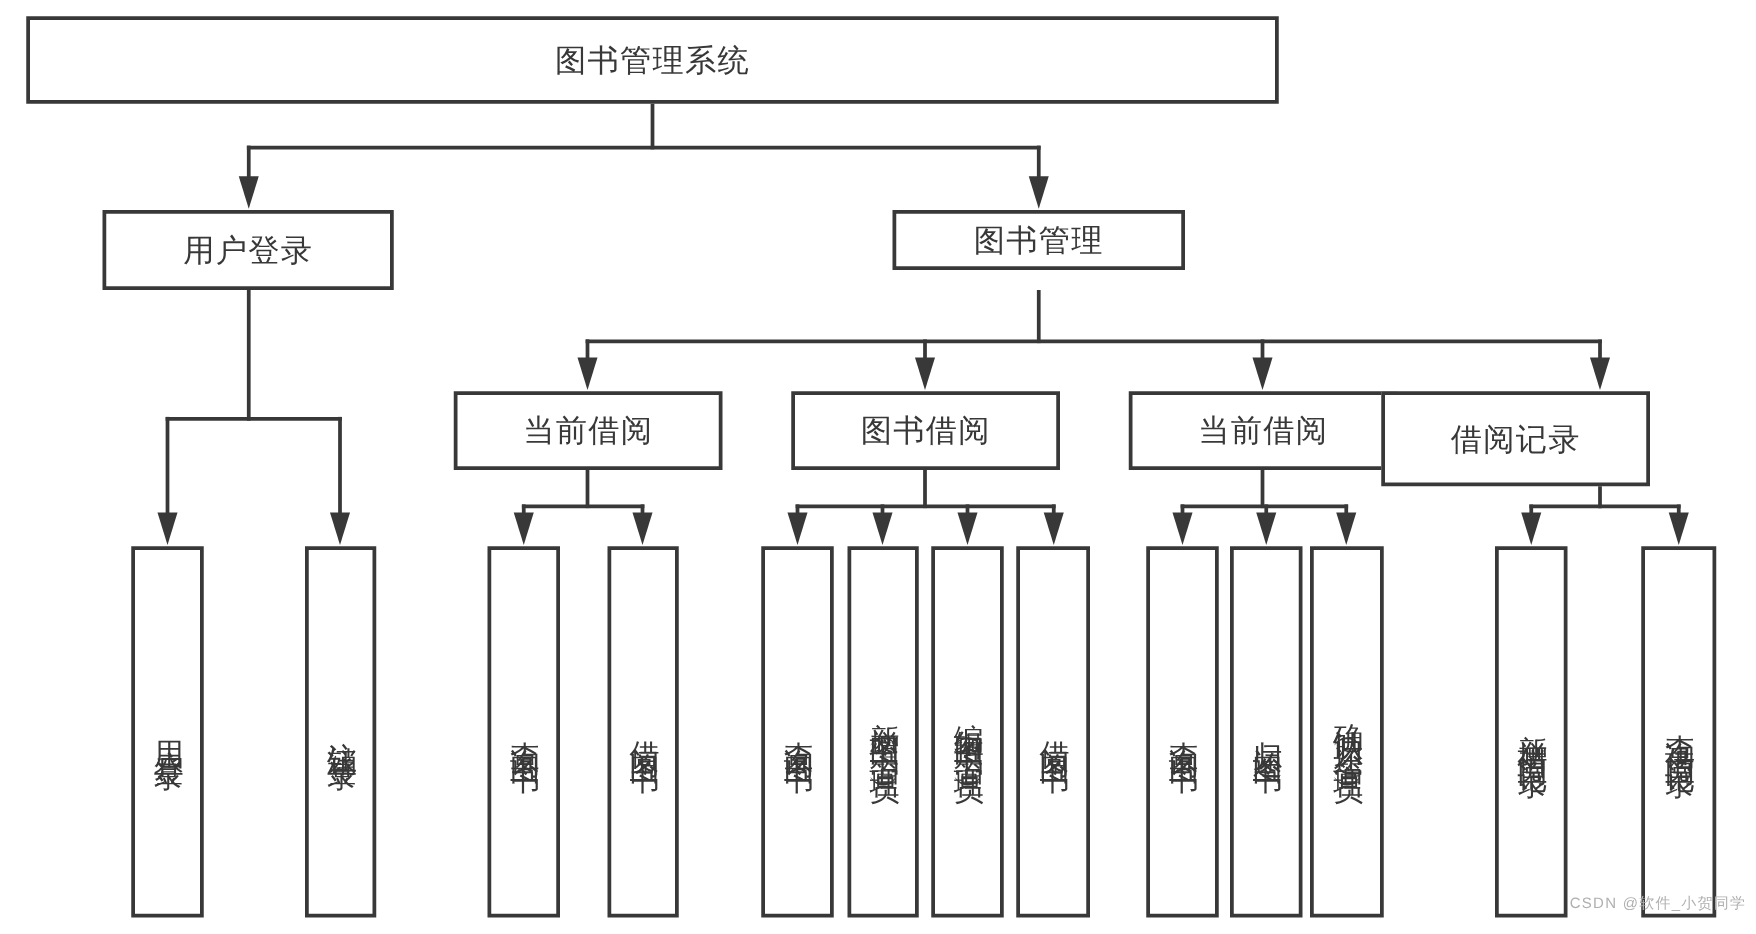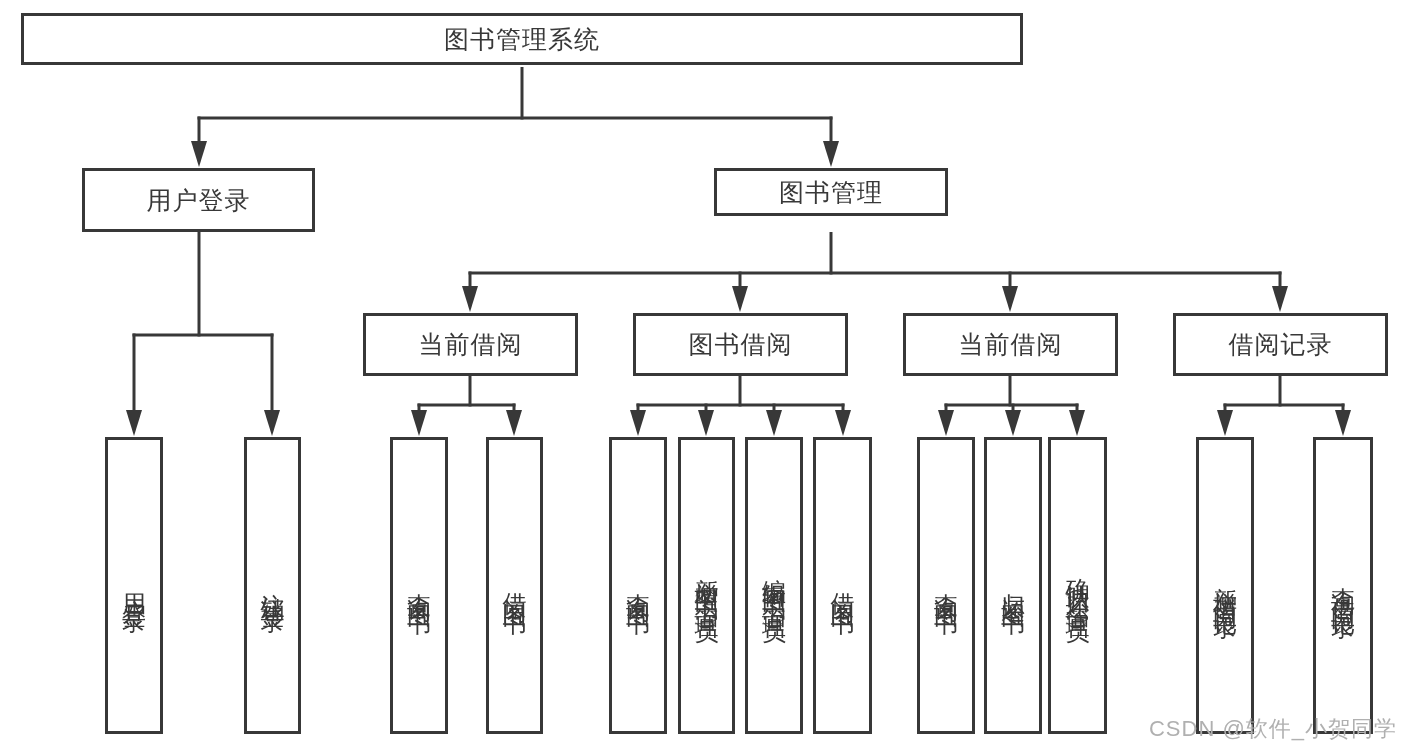--- a/index.html
+++ b/index.html
@@ -36,21 +36,21 @@
     text-orientation: mixed;
     font-size: 24px;
     letter-spacing: 6px;
     line-height: 1;
     white-space: nowrap;
   }
   .watermark {
     position: absolute;
     right: 8px;
     top: 714px;
-    font-size: 22px;
+    font-size: 12px;
     color: #b0b0b0;
     letter-spacing: 1px;
     white-space: nowrap;
     z-index: 5;
   }
 </style>
 </head>
 <body>
 
 <div class="canvas">
@@ -114,41 +114,41 @@
       <polygon points="766,410 782,410 774,436"></polygon>
       <polygon points="835,410 851,410 843,436"></polygon>
       <polygon points="938,410 954,410 946,436"></polygon>
       <polygon points="1005,410 1021,410 1013,436"></polygon>
       <polygon points="1069,410 1085,410 1077,436"></polygon>
       <polygon points="1217,410 1233,410 1225,436"></polygon>
       <polygon points="1335,410 1351,410 1343,436"></polygon>
     </g>
   </svg>
 
-  <div class="node hbox" style="left:21px;top:13px;width:1002px;height:52px">
+  <div class="node hbox" style="left:21px;top:13px;width:1002px;height:70px">
     <span>图书管理系统</span>
   </div>
 
   <div class="node hbox" style="left:82px;top:168px;width:233px;height:64px">
     <span>用户登录</span>
   </div>
   <div class="node hbox" style="left:714px;top:168px;width:234px;height:48px">
     <span>图书管理</span>
   </div>
 
   <div class="node hbox" style="left:363px;top:313px;width:215px;height:63px">
     <span>当前借阅</span>
   </div>
   <div class="node hbox" style="left:633px;top:313px;width:215px;height:63px">
     <span>图书借阅</span>
   </div>
   <div class="node hbox" style="left:903px;top:313px;width:215px;height:63px">
     <span>当前借阅</span>
   </div>
-  <div class="node hbox" style="left:1173px;top:313px;width:215px;height:63px">
+  <div class="node hbox" style="left:1105px;top:313px;width:215px;height:76px">
     <span>借阅记录</span>
   </div>
 
   <div class="node vbox" style="left:105px;top:437px;width:58px;height:297px">
     <span class="vtext">用户登录</span>
   </div>
   <div class="node vbox" style="left:244px;top:437px;width:57px;height:297px">
     <span class="vtext">注销登录</span>
   </div>
 

